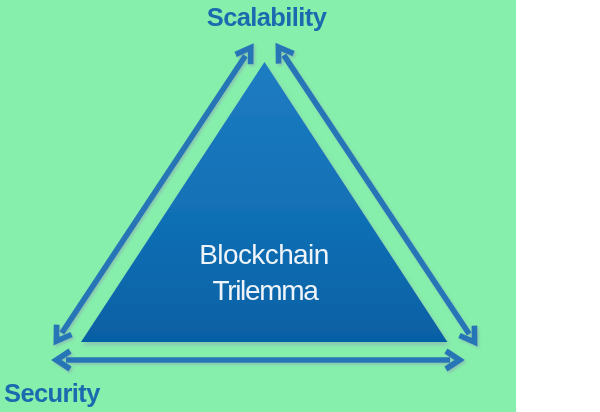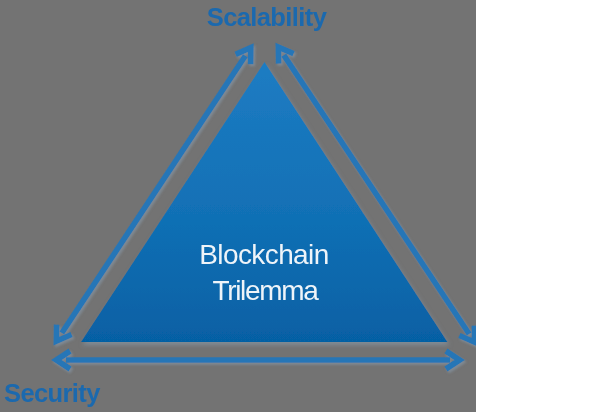--- a/index.html
+++ b/index.html
@@ -1,16 +1,16 @@
 <!DOCTYPE html>
 <html><head>
 <meta charset="utf-8">
 <style>
   html,body{margin:0;padding:0;background:#ffffff;}
-  .stage{position:relative;width:476px;height:412px;overflow:hidden;background:#737373;
+  .stage{position:relative;width:516px;height:412px;overflow:hidden;background:#86efac;
          font-family:"Liberation Sans", sans-serif;}
 </style>
 </head>
 <body>
 <div class="stage">
 <svg style="filter:blur(0.5px)" width="600" height="412" viewBox="0 0 600 412">
   <defs>
     <linearGradient id="tri" x1="0" y1="62" x2="0" y2="342" gradientUnits="userSpaceOnUse">
       <stop offset="0" stop-color="#1e7cc3"></stop>
       <stop offset="0.55" stop-color="#1170b5"></stop>

